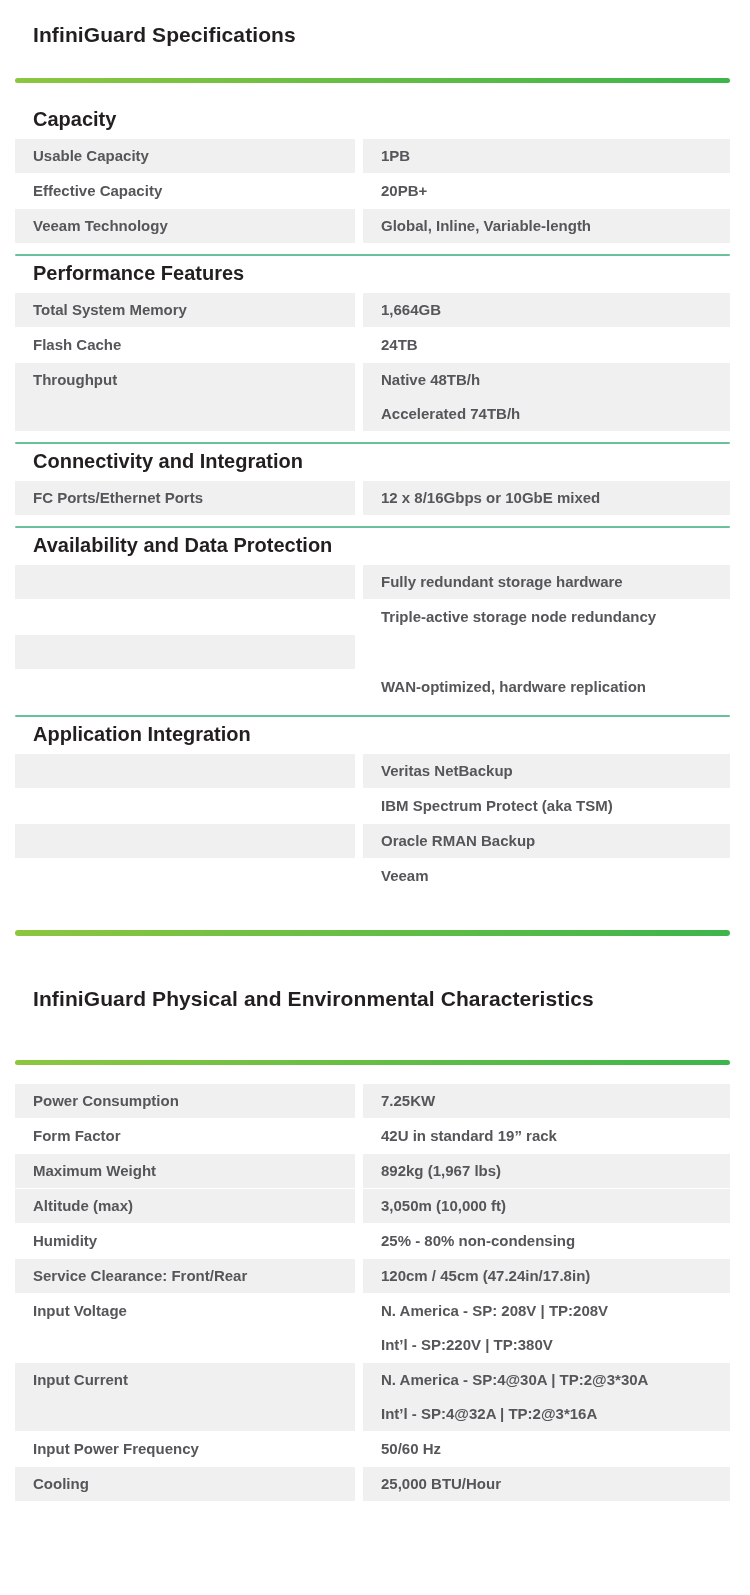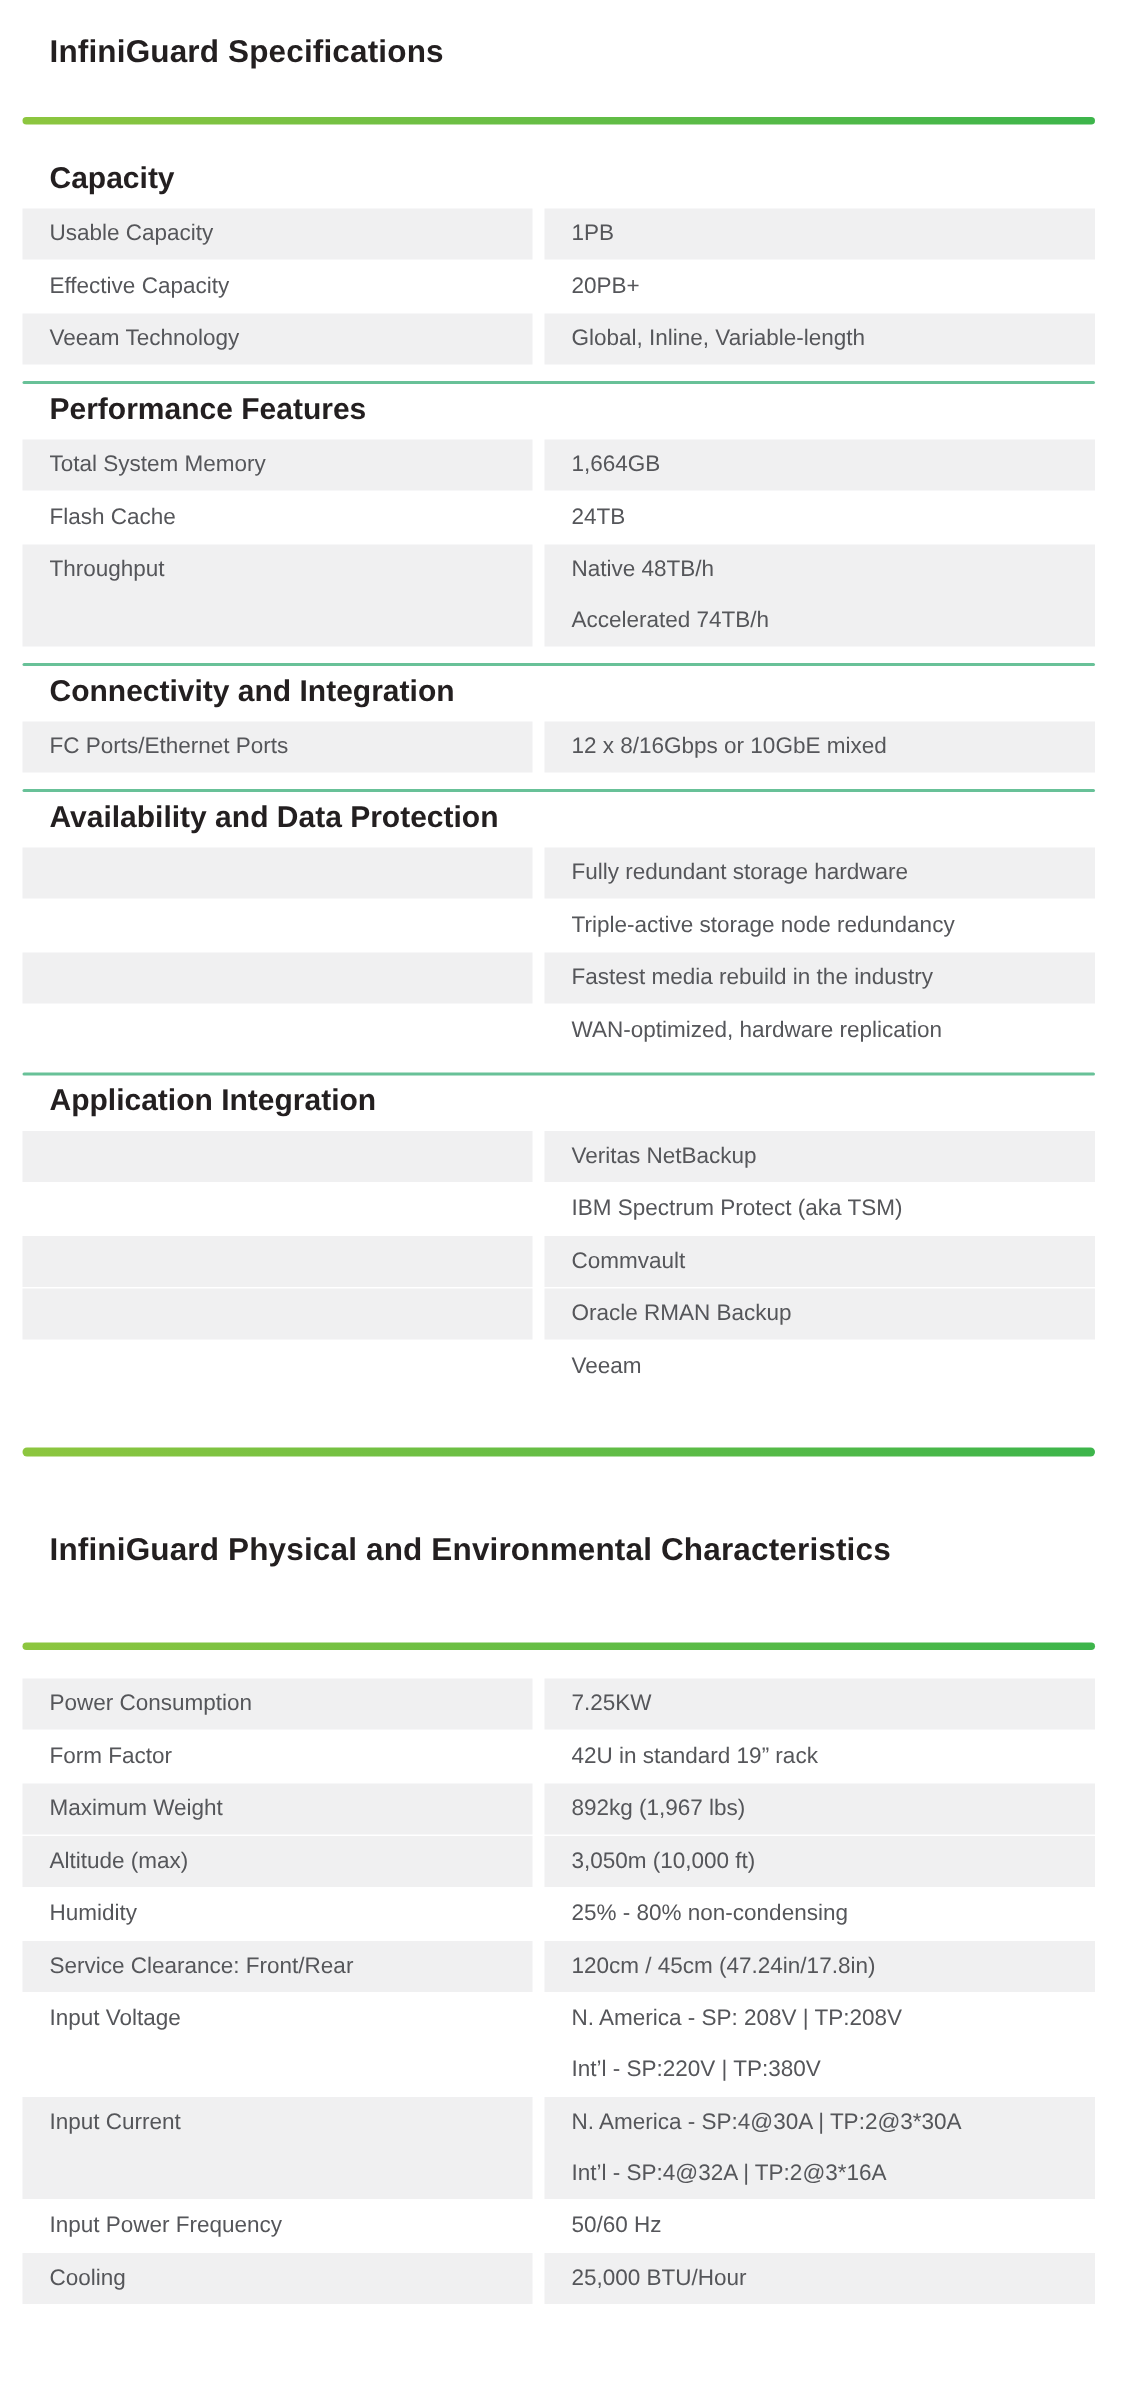--- a/index.html
+++ b/index.html
@@ -27,21 +27,21 @@
   }
   .rule-thick{
     height:6px;border-radius:3px;
     background:linear-gradient(90deg,#8dc63f,#3db54b);
     margin-top:37px;
   }
   .section-heading{
     font-size:20px;font-weight:700;color:#231f20;
     margin:0 0 9px 0;padding-left:18px;line-height:21px;
   }
-  .row{display:flex;margin-bottom:1px;}
+  .row{display:flex;margin-bottom:1px;font-weight:bold;}
   .cell{box-sizing:border-box;}
   .cell.label{width:340px;margin-right:8px;flex:none;}
   .cell.value{flex:1;}
   .row.shaded .cell{background:#f0f0f1;}
   .line{
     height:34px;line-height:34px;padding-left:18px;
     font-size:15px;white-space:nowrap;overflow:hidden;
   }
   #table-1{margin-top:50px;}
   #table-1 .rule-gradient{margin:48px 0 19px 0;}
@@ -132,23 +132,20 @@
             <div class="line"></div>
           </div>
           <div class="cell value">
             <div class="line">Triple-active storage node redundancy</div>
           </div>
         </div>
         <div class="row shaded">
           <div class="cell label">
             <div class="line"></div>
           </div>
-          <div class="cell value">
-            <div class="line">Fastest media rebuild in the industry</div>
-          </div>
         </div>
         <div class="row">
           <div class="cell label">
             <div class="line"></div>
           </div>
           <div class="cell value">
             <div class="line">WAN-optimized, hardware replication</div>
           </div>
         </div>
         <div class="rule-thin"></div>
@@ -160,28 +157,20 @@
           <div class="cell value">
             <div class="line">Veritas NetBackup</div>
           </div>
         </div>
         <div class="row">
           <div class="cell label">
             <div class="line"></div>
           </div>
           <div class="cell value">
             <div class="line">IBM Spectrum Protect (aka TSM)</div>
-          </div>
-        </div>
-        <div class="row shaded">
-          <div class="cell label">
-            <div class="line"></div>
-          </div>
-          <div class="cell value">
-            <div class="line">Commvault</div>
           </div>
         </div>
         <div class="row shaded">
           <div class="cell label">
             <div class="line"></div>
           </div>
           <div class="cell value">
             <div class="line">Oracle RMAN Backup</div>
           </div>
         </div>

